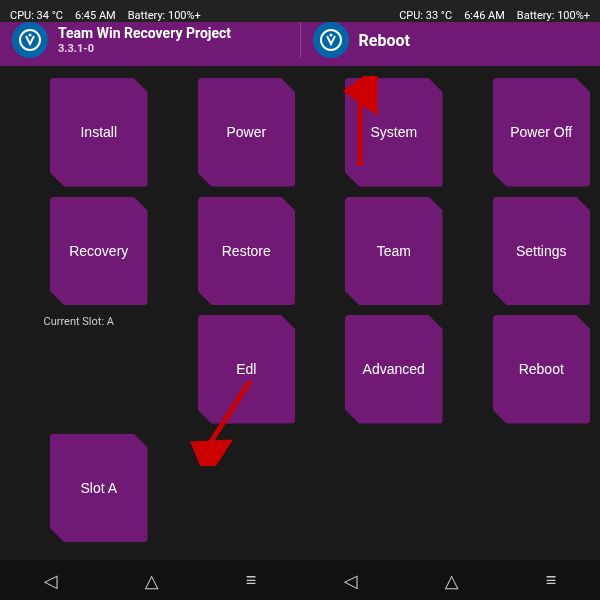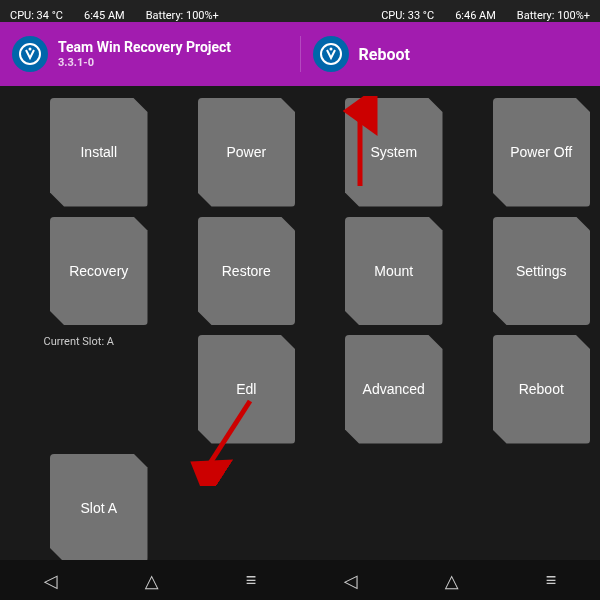--- a/index.html
+++ b/index.html
@@ -18,30 +18,30 @@
       justify-content: space-between;
       background: #222;
       color: #fff;
       font-size: 11px;
       padding: 3px 10px;
       height: 22px;
       align-items: center;
     }
     .status-section {
       display: flex;
-      gap: 21px;
+      gap: 12px;
       margin-top: 8px;
     }
 
     
     .header {
       display: flex;
-      background: #a21caf;
-      height: 64px;
-      align-items: center;
+      background: #701a75;
+      height: 44px;
+      align-items: flex-start;
       justify-content: space-between;
     }
     .header-left, .header-right {
       display: flex;
       align-items: center;
       gap: 10px;
       padding: 0 12px;
       flex: 1;
     }
     .header-right {
@@ -84,21 +84,21 @@
       padding: 12px 10px;
       display: grid;
       grid-template-columns: repeat(4, 1fr);
       grid-template-rows: repeat(4, 1fr);
       gap: 10px;
       height: calc(600px - 22px - 50px - 40px);
       position: relative;
     }
 
     .grid-btn {
-      background: #737373;
+      background: #701a75;
       color: #fff;
       border: none;
       border-radius: 4px;
       font-size: 14px;
       font-weight: 500;
       cursor: pointer;
       display: flex;
       align-items: center;
       justify-content: center;
       position: relative;
@@ -203,21 +203,21 @@
   <div class="main-grid">
 
     <button class="grid-btn">Install</button>
     <button class="grid-btn">Power</button>
     <button class="grid-btn">System</button>
     <button class="grid-btn">Power Off</button>
 
     <button class="grid-btn">Recovery</button>
     <button class="grid-btn">Restore</button>
 
-    <button class="grid-btn">Mount</button>
+    <button class="grid-btn">Team</button>
     <button class="grid-btn">Settings</button>
 
     <div style="position:relative; display:flex; align-items:flex-start; justify-content:center;">
       <span style="color:#ccc; font-size:11px; text-align:center;">Current Slot: A</span>
     </div>
     <button class="grid-btn">Edl</button>
 
     <button class="grid-btn">Advanced</button>
     <button class="grid-btn">Reboot</button>
     <button class="grid-btn">Slot A</button>

